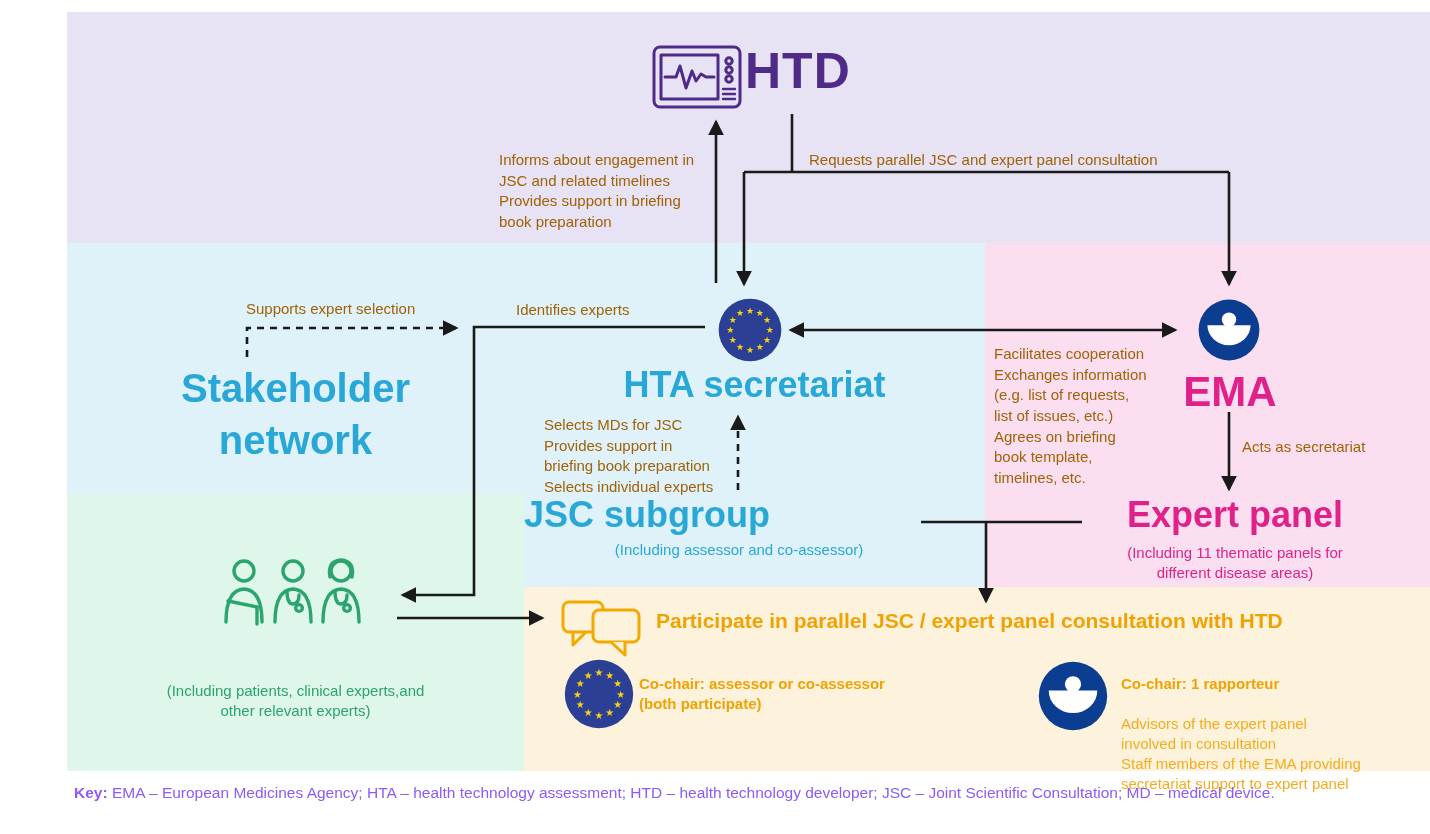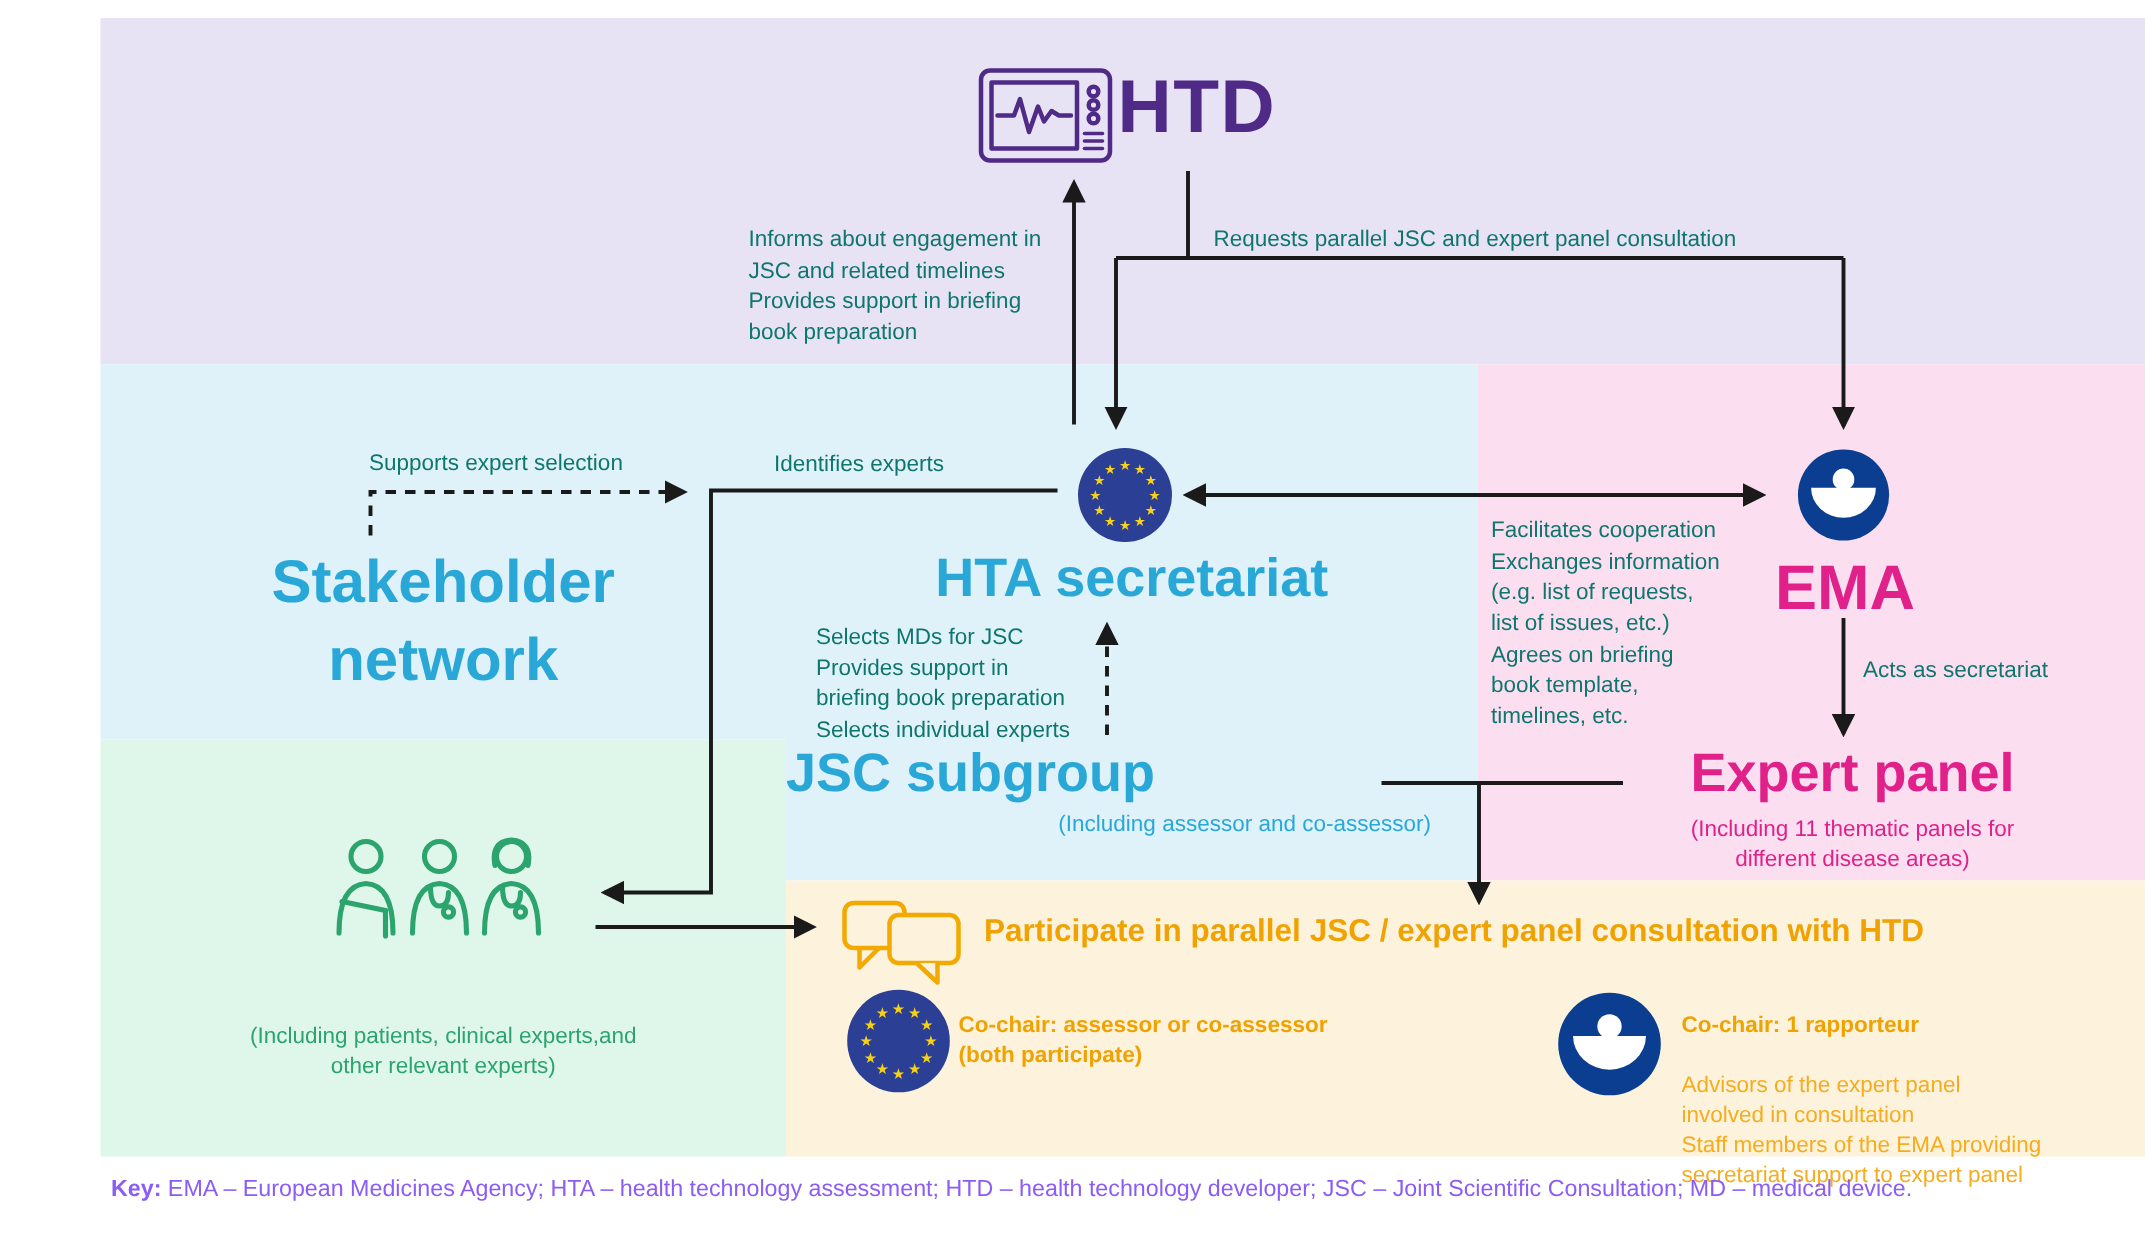--- a/index.html
+++ b/index.html
@@ -8,29 +8,29 @@
   .region{position:absolute;}
   .band-purple{left:28px;top:12px;width:1380px;height:231px;background:#e7e2f4;}
   .band-blue-left{left:28px;top:243px;width:457px;height:250px;background:#dff2fa;}
   .band-green{left:28px;top:493px;width:457px;height:278px;background:#dff6eb;}
   .band-blue-center{left:485px;top:243px;width:461px;height:344px;background:#dff2fa;}
   .band-pink{left:946px;top:243px;width:462px;height:344px;background:#fbdff0;}
   .band-yellow{left:485px;top:587px;width:923px;height:184px;background:#fdf3dc;}
 
   #arrows{position:absolute;left:0;top:0;width:1430px;height:834px;pointer-events:none;}
 
-  .lbl{position:absolute;font-size:15px;line-height:1.38;color:#0f766e;white-space:pre-line;}
+  .lbl{position:absolute;font-size:15px;line-height:1.38;color:#a16207;white-space:pre-line;}
   .node-title{position:absolute;font-weight:bold;white-space:pre-line;}
   .htd-title{left:706px;top:42px;font-size:50px;color:#4f2b87;letter-spacing:1px;}
   .stakeholder-title{left:28px;top:362px;width:457px;text-align:center;font-size:40px;
                      line-height:1.3;color:#29a8d8;}
   .hta-title{left:485px;top:364px;width:461px;text-align:center;font-size:36px;color:#29a8d8;}
   .ema-title{left:1096px;top:368px;width:190px;text-align:center;font-size:42px;color:#e0218a;}
   .jsc-title{left:485px;top:494px;width:430px;font-size:36px;color:#29a8d8;}
-  .jsc-sub{left:485px;top:541px;width:430px;text-align:right;font-size:15px;color:#29a8d8;position:absolute;}
+  .jsc-sub{left:485px;top:541px;width:430px;text-align:center;font-size:15px;color:#29a8d8;position:absolute;}
   .panel-title{left:1000px;top:494px;width:392px;text-align:center;font-size:36px;color:#e0218a;}
   .panel-sub{left:1000px;top:543px;width:392px;text-align:center;font-size:15px;line-height:1.3;
              color:#e0218a;position:absolute;white-space:pre-line;}
   .experts-title{left:28px;top:628px;width:457px;text-align:center;font-size:38px;color:#2ba46d;}
   .experts-sub{left:28px;top:681px;width:457px;text-align:center;font-size:15px;line-height:1.35;
                color:#2ba46d;position:absolute;white-space:pre-line;}
 
   .part-title{position:absolute;left:617px;top:609px;width:780px;font-size:21px;font-weight:bold;
               color:#f0a202;}
   .part-col{position:absolute;font-size:15px;line-height:1.33;color:#f5ac1e;white-space:pre-line;}

